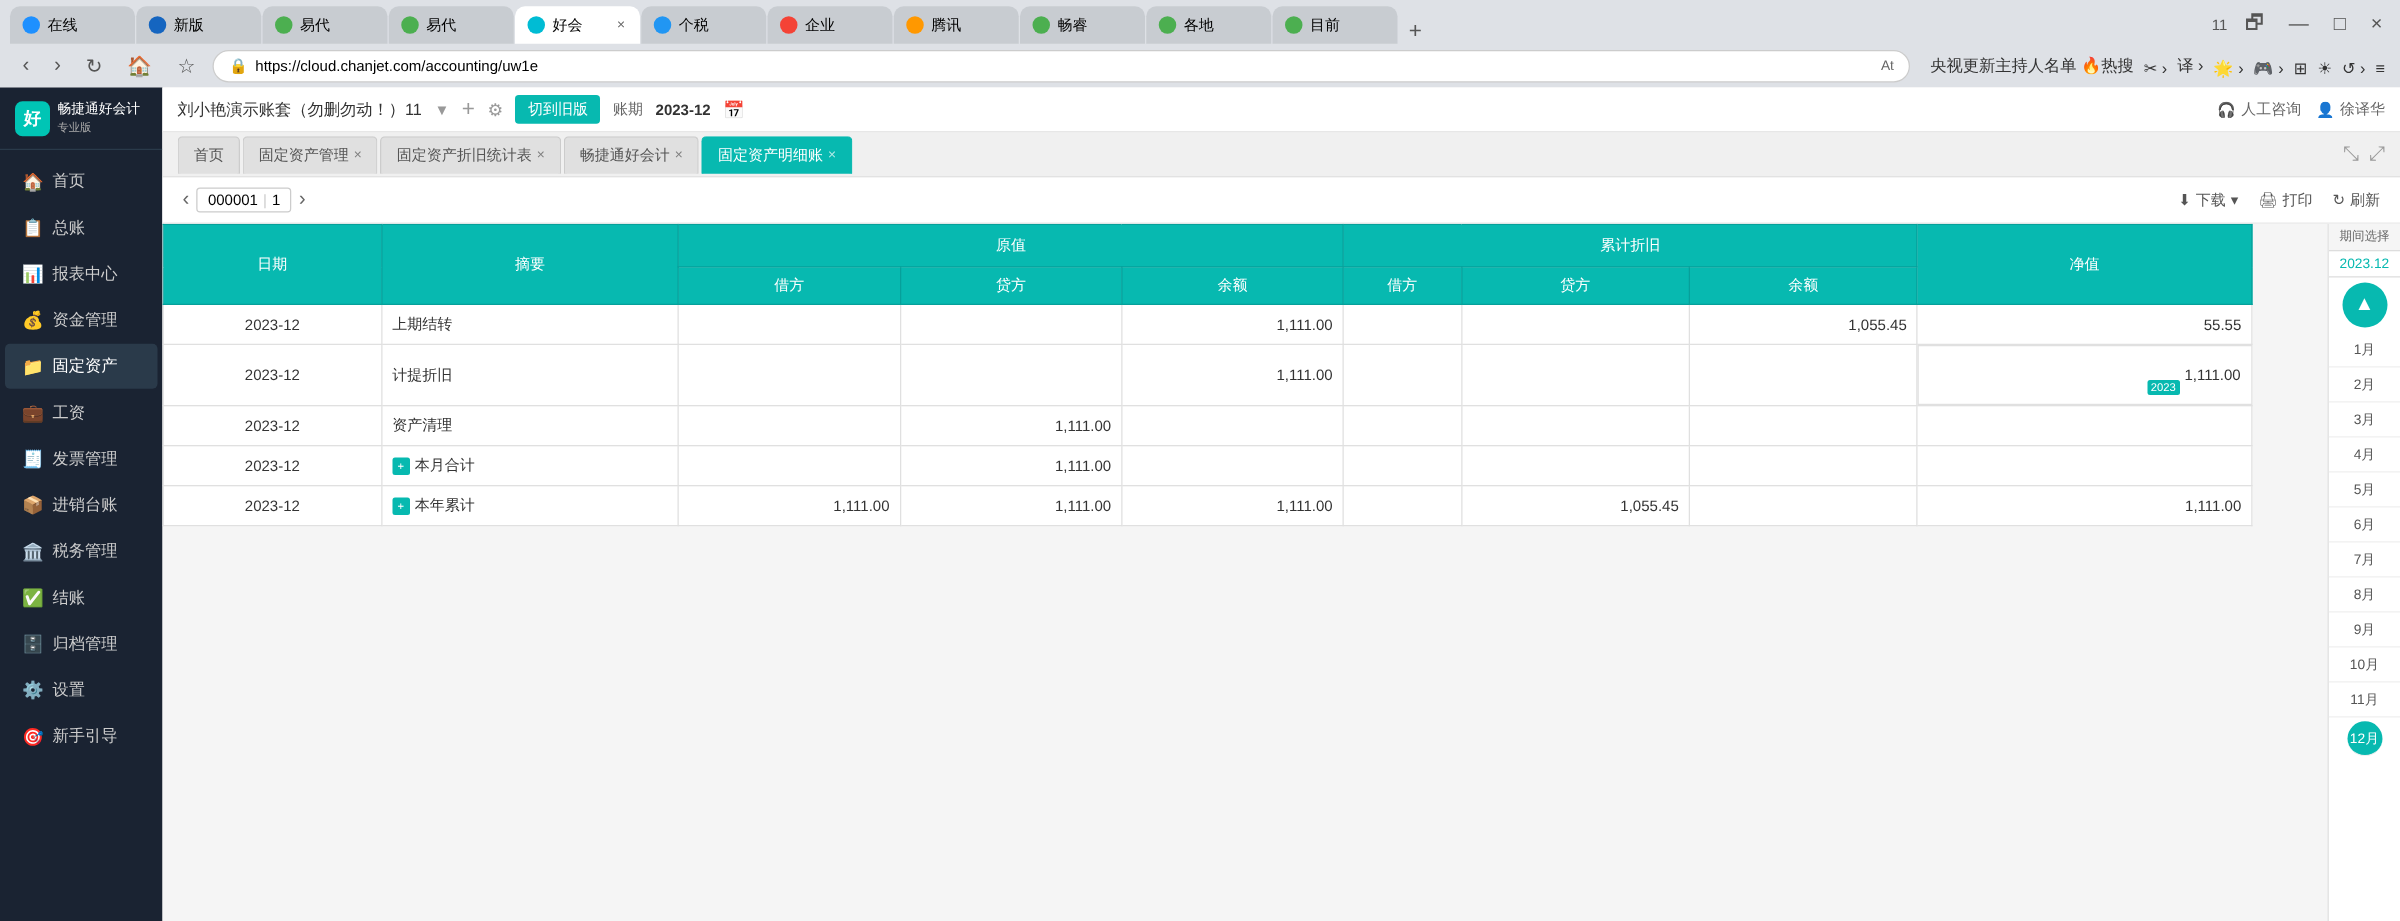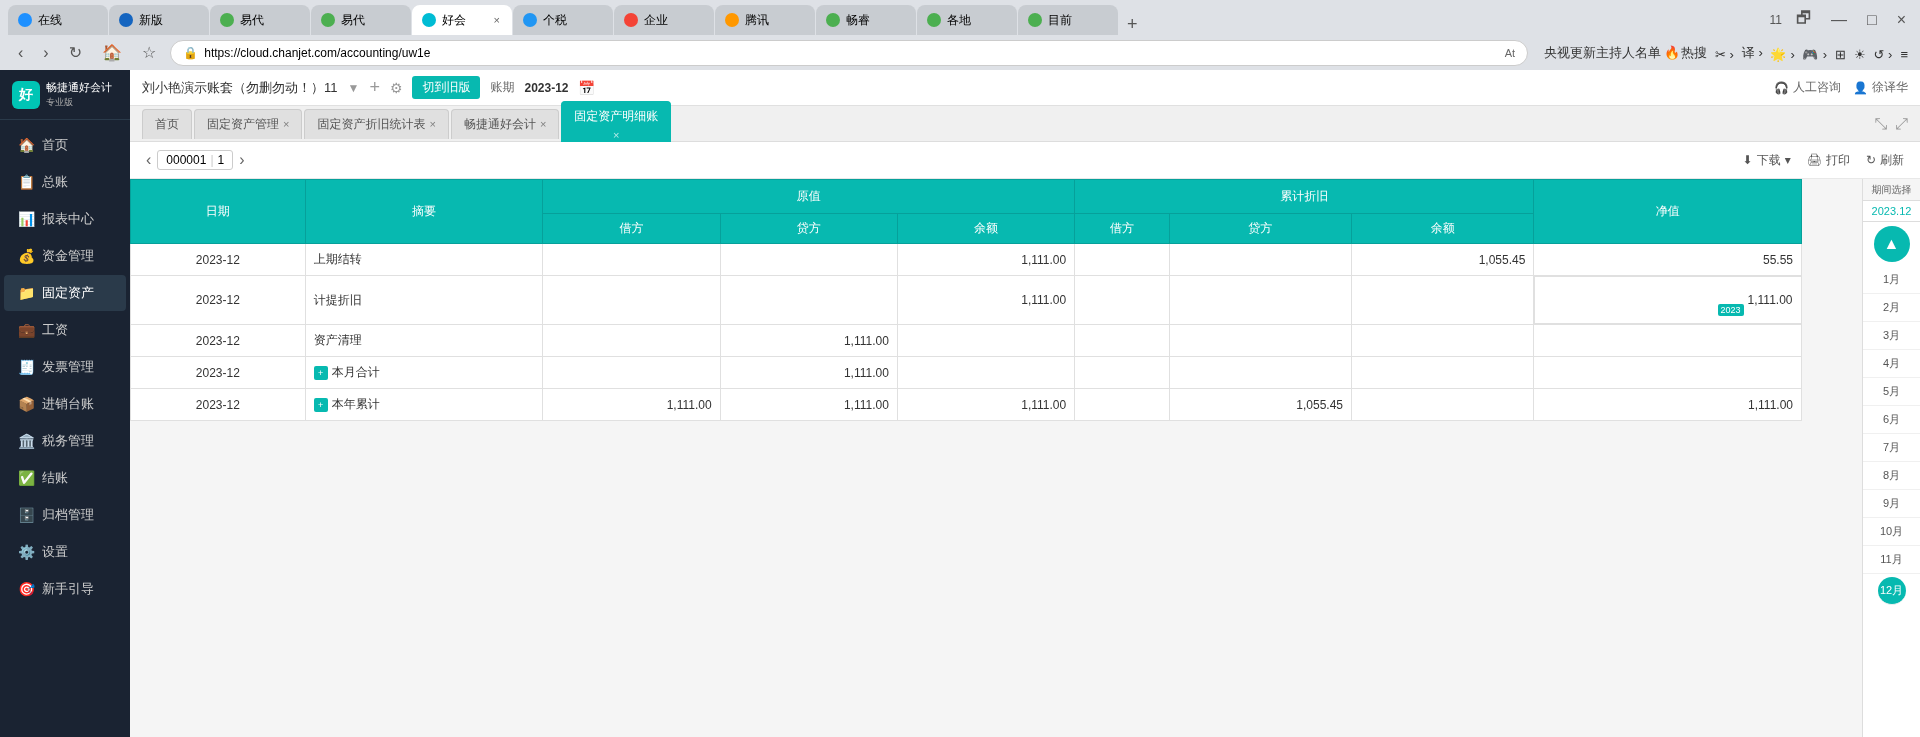--- a/index.html
+++ b/index.html
@@ -39,21 +39,21 @@
     .main-content { flex: 1; display: flex; flex-direction: column; background: #f5f5f5; }
 
     
     .top-bar { height: 36px; background: #fff; border-bottom: 1px solid #e0e0e0; display: flex; align-items: center; padding: 0 12px; gap: 10px; }
     .period-selector { background: #07b9b0; color: #fff; border: none; border-radius: 3px; padding: 3px 10px; font-size: 12px; cursor: pointer; }
     .top-bar-right { margin-left: auto; display: flex; align-items: center; gap: 12px; }
 
     
     .page-tabs { display: flex; align-items: center; height: 36px; background: #f0f0f0; border-bottom: 1px solid #ddd; padding: 0 12px; gap: 2px; }
     .page-tab { display: flex; align-items: center; gap: 4px; padding: 6px 12px; border-radius: 4px 4px 0 0; font-size: 12px; cursor: pointer; color: #555; background: #e0e0e0; border: 1px solid #ccc; border-bottom: none; }
-    .page-tab.active { background: #07b9b0; color: #fff; border-color: #07b9b0; flex-direction: column; }
+    .page-tab.active { background: #07b9b0; color: #fff; border-color: #07b9b0; }
     .page-tab-close { font-size: 11px; color: inherit; opacity: 0.7; }
     .maximize-btns { margin-left: auto; display: flex; gap: 8px; }
     .maximize-btn { background: none; border: none; font-size: 16px; color: #999; cursor: pointer; }
 
     
     .content-toolbar { display: flex; align-items: center; padding: 8px 16px; background: #fff; border-bottom: 1px solid #e8e8e8; gap: 12px; }
     .page-nav { display: flex; align-items: center; gap: 6px; }
     .page-nav-btn { background: none; border: none; font-size: 16px; color: #666; cursor: pointer; }
     .page-num-box { display: flex; align-items: center; gap: 4px; border: 1px solid #ccc; border-radius: 3px; padding: 2px 8px; font-size: 12px; }
     .toolbar-right { margin-left: auto; display: flex; align-items: center; gap: 16px; }

